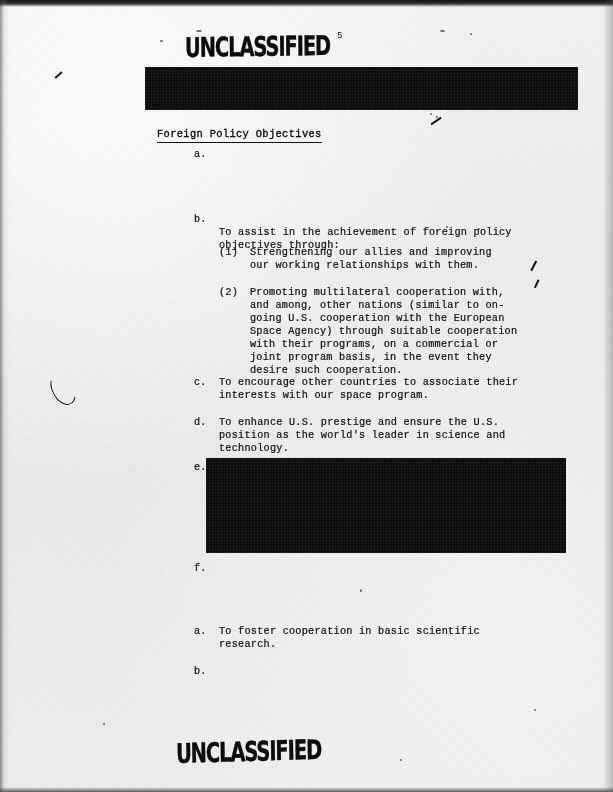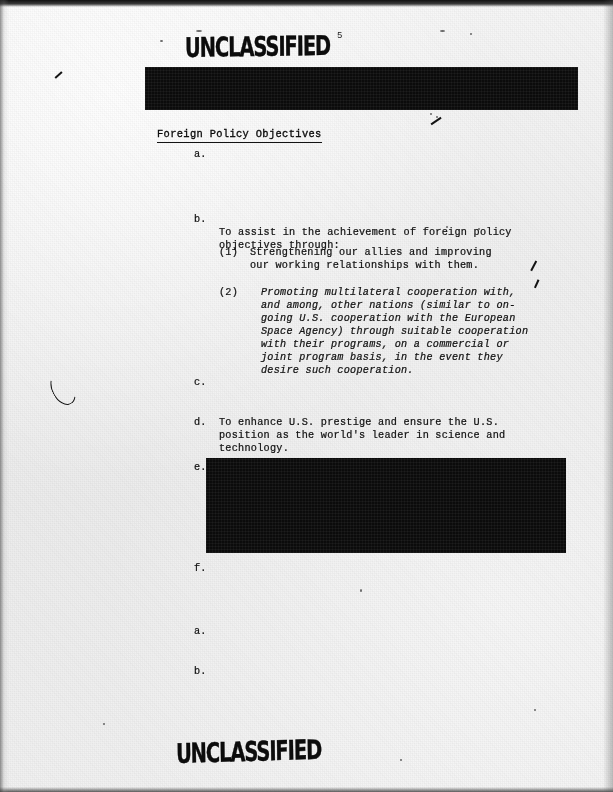--- a/index.html
+++ b/index.html
@@ -167,42 +167,46 @@
 
   <div class="marker" style="left:194px; top:213px;">b.</div>
   <div class="typed" style="left:219px; top:213px;margin-top:13px;">To assist in the achievement of foreign policy
 objectives through:</div>
 
   <div class="marker" style="left:219px; top:246px;">(1)</div>
   <div class="typed" style="left:250px; top:246px;">Strengthening our allies and improving
 our working relationships with them.</div>
 
   <div class="marker" style="left:219px; top:286px;">(2)</div>
-  <div class="typed" style="left:261px; top:286px;font-style:italic;">Promoting multilateral cooperation with,
+  <div class="typed" style="left:250px; top:286px;">Promoting multilateral cooperation with,
 and among, other nations (similar to on-
 going U.S. cooperation with the European
 Space Agency) through suitable cooperation
 with their programs, on a commercial or
 joint program basis, in the event they
 desire such cooperation.</div>
 
   <div class="marker" style="left:194px; top:376px;">c.</div>
+  <div class="typed" style="left:219px; top:376px;">To encourage other countries to associate their
+interests with our space program.</div>
 
   <div class="marker" style="left:194px; top:416px;">d.</div>
   <div class="typed" style="left:219px; top:416px;">To enhance U.S. prestige and ensure the U.S.
 position as the world's leader in science and
 technology.</div>
 
   <div class="marker" style="left:194px; top:461px;">e.</div>
   <div class="redaction" id="redaction-item-e"></div>
 
   <div class="marker" style="left:194px; top:562px;">f.</div>
 
 
   <div class="marker" style="left:194px; top:625px;">a.</div>
+  <div class="typed" style="left:219px; top:625px;">To foster cooperation in basic scientific
+research.</div>
 
   <div class="marker" style="left:194px; top:665px;">b.</div>
 
   <div class="stamp" id="stamp-bottom">UNCLASSIFIED</div>
 
   <div class="pen-arc"></div>
 
   <div class="pen-tick" style="left:54px; top:74px; width:9px; height:1.8px; transform:rotate(-42deg);"></div>
   <div class="pen-tick" style="left:430px; top:120px; width:12px; height:1.6px; transform:rotate(-34deg);"></div>
   <div class="pen-tick" style="left:528px; top:265px; width:11px; height:1.5px; transform:rotate(-62deg);"></div>

